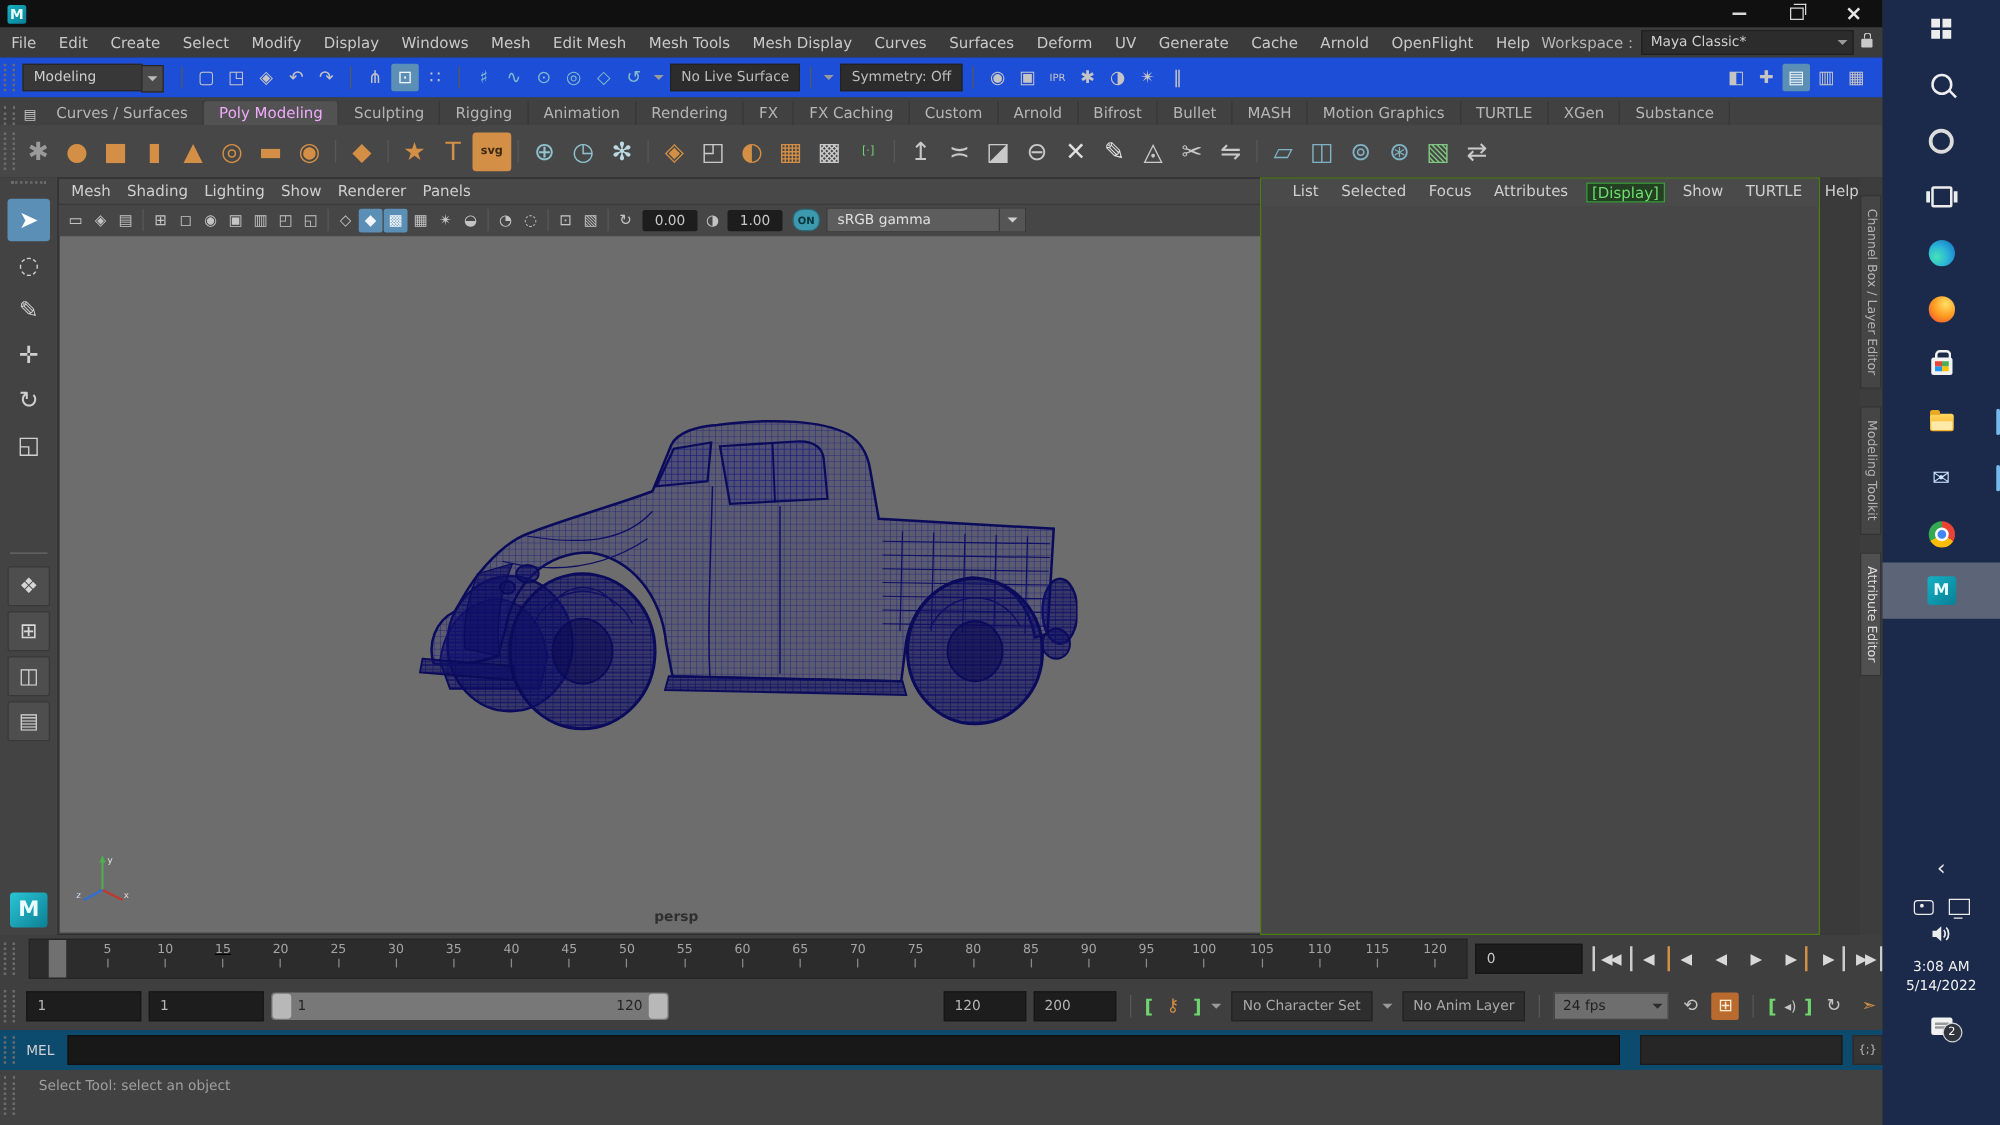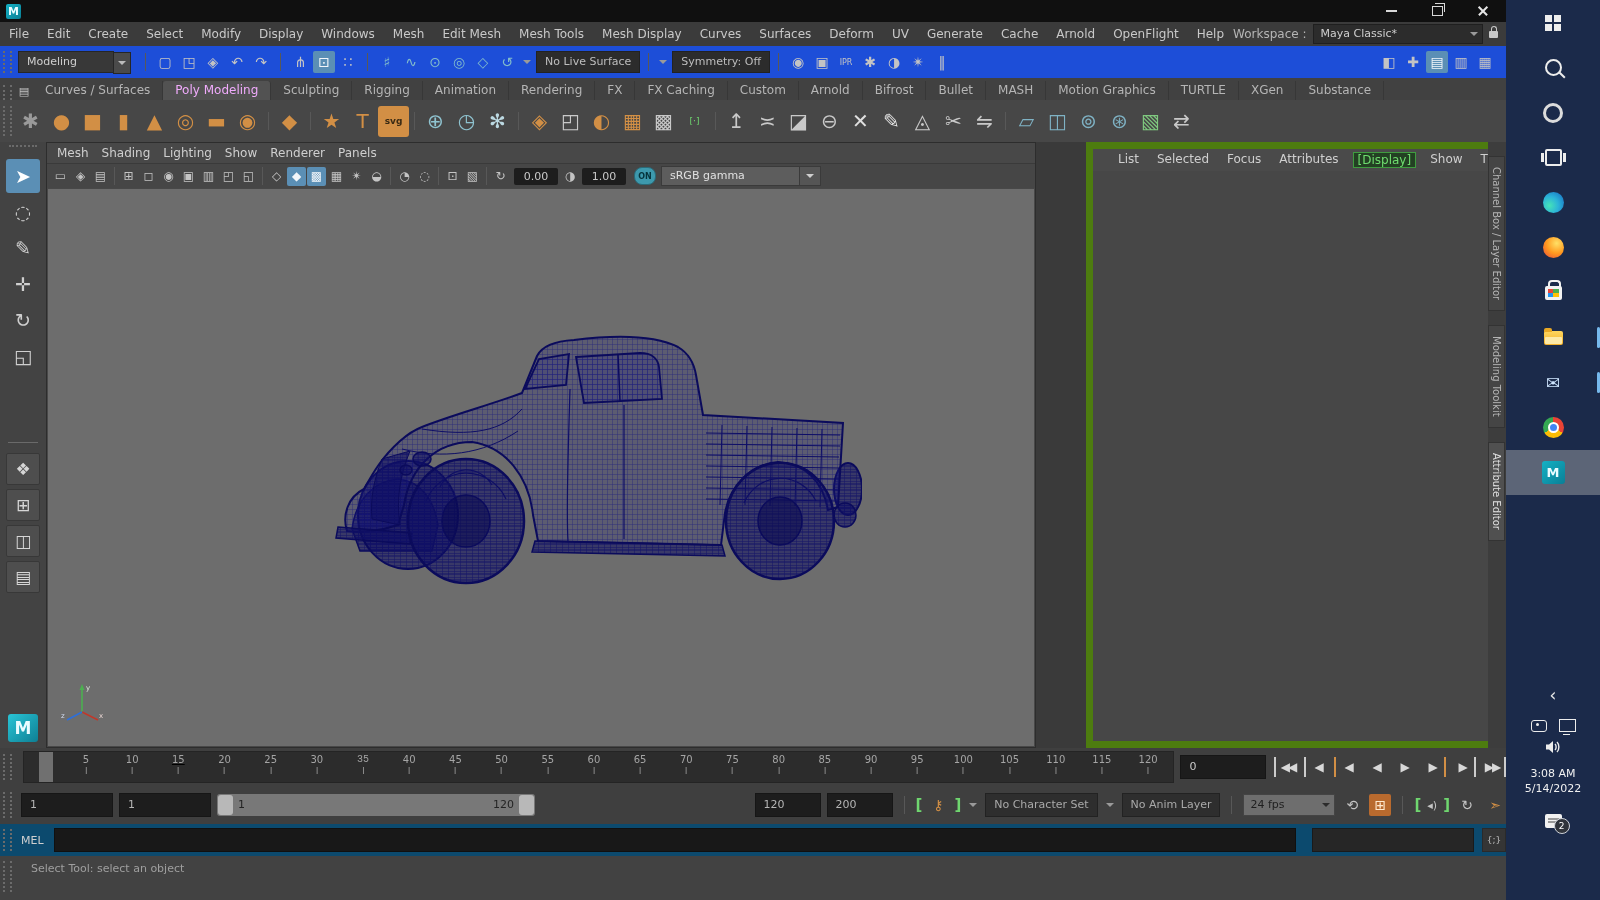--- a/index.html
+++ b/index.html
@@ -79,21 +79,21 @@
   .on-badge{width:20px;height:16px;border-radius:8px;background:#3d99ad;color:#06343c;font-size:8px;font-weight:bold;
     display:flex;align-items:center;justify-content:center;margin:0 4px;border:1px solid #2a6a78}
   .gamma-dd{width:150px;height:18px;background:#5d5d5d;color:#e0e0e0;font-size:11px;line-height:18px;
     padding-left:8px;position:relative;border:1px solid #3a3a3a}
   .gamma-dd .dd{position:absolute;right:0;top:0;width:20px;height:100%;background:#555;border-left:1px solid #3a3a3a}
   .gamma-dd .dd::after{content:'';position:absolute;left:6px;top:7px;border:4px solid transparent;border-top-color:#cfcfcf}
   .canvas{position:absolute;left:1px;top:46px;right:1px;bottom:1px;background:#6d6d6d;overflow:hidden}
   .persp-label{position:absolute;left:0;right:0;bottom:6px;text-align:center;color:#2f2f2f;font-size:11px;font-weight:bold}
   .axis-gizmo{position:absolute;left:12px;bottom:22px}
   
-  .rpanel{position:absolute;left:1086px;top:0;width:448px;height:100%;background:#474747;border:7px solid #4d7c0f;box-sizing:border-box}
+  .rpanel{position:absolute;left:1008px;top:0;width:448px;height:100%;background:#474747;border:1px solid #4d7c0f;box-sizing:border-box}
   .ae-menus{height:22px;display:flex;align-items:center;color:#cfcfcf;font-size:12px;padding-left:16px;background:#4a4a4a}
   .ae-menu{padding:0 9px;white-space:nowrap}
   .ae-menu.highlight{color:#6fdc6f;border:1px solid #3f9c3f;padding:0 4px;margin:0 5px;background:#234023}
   .ae-message{color:#b2b2b2;font-size:12px;padding:26px 0 0 24px}
   .ae-buttons{position:absolute;left:4px;right:4px;bottom:4px;height:25px;display:flex;gap:2px}
   
   .side-strip{position:absolute;left:1488px;top:0;width:18px;height:100%;background:#3d3d3d}
   .side-tab{writing-mode:vertical-rl;color:#b5b5b5;font-size:10px;padding:10px 2px;margin-top:14px;
     background:#454545;border:1px solid #333;white-space:nowrap}
   .side-tab.active{background:#505050;color:#e0e0e0}
@@ -478,20 +478,21 @@
 
         <svg class="axis-gizmo" width="46" height="44" viewBox="0 0 46 44">
           <line x1="22" y1="32" x2="22" y2="8" stroke="#4caf50" stroke-width="1.6"></line>
           <path d="M22 4 L19.5 10 L24.5 10 Z" fill="#4caf50"></path>
           <line x1="22" y1="32" x2="38" y2="40" stroke="#c0392b" stroke-width="1.6"></line>
           <line x1="22" y1="32" x2="7" y2="40" stroke="#2e6fd8" stroke-width="1.6"></line>
           <text x="26" y="10" font-size="7" fill="#dfe9df">y</text>
           <text x="39" y="38" font-size="7" fill="#e8d5d2">x</text>
           <text x="1" y="38" font-size="7" fill="#d3ddf0">z</text>
         </svg>
+        <div class="persp-label">persp</div>
       </div>
     </div>
 
     <div class="rpanel">
       <div class="ae-menus">
           <span id="ae-menus" style="display:flex">
             <span class="ae-menu">List</span>
             <span class="ae-menu">Selected</span>
             <span class="ae-menu">Focus</span>
             <span class="ae-menu">Attributes</span>
@@ -532,21 +533,21 @@
           <div class="tick-line"></div>
         </div>
         <div class="tick" style="left: 21.4807%;">
           <span class="tick-label">25</span>
           <div class="tick-line"></div>
         </div>
         <div class="tick" style="left: 25.4975%;">
           <span class="tick-label">30</span>
           <div class="tick-line"></div>
         </div>
-        <div class="tick" style="left: 29.5143%; font-family: Liberation Mono, monospace;">
+        <div class="tick" style="left: 29.5143%;">
           <span class="tick-label">35</span>
           <div class="tick-line"></div>
         </div>
         <div class="tick" style="left: 33.5311%;">
           <span class="tick-label">40</span>
           <div class="tick-line"></div>
         </div>
         <div class="tick" style="left: 37.5479%;">
           <span class="tick-label">45</span>
           <div class="tick-line"></div>

